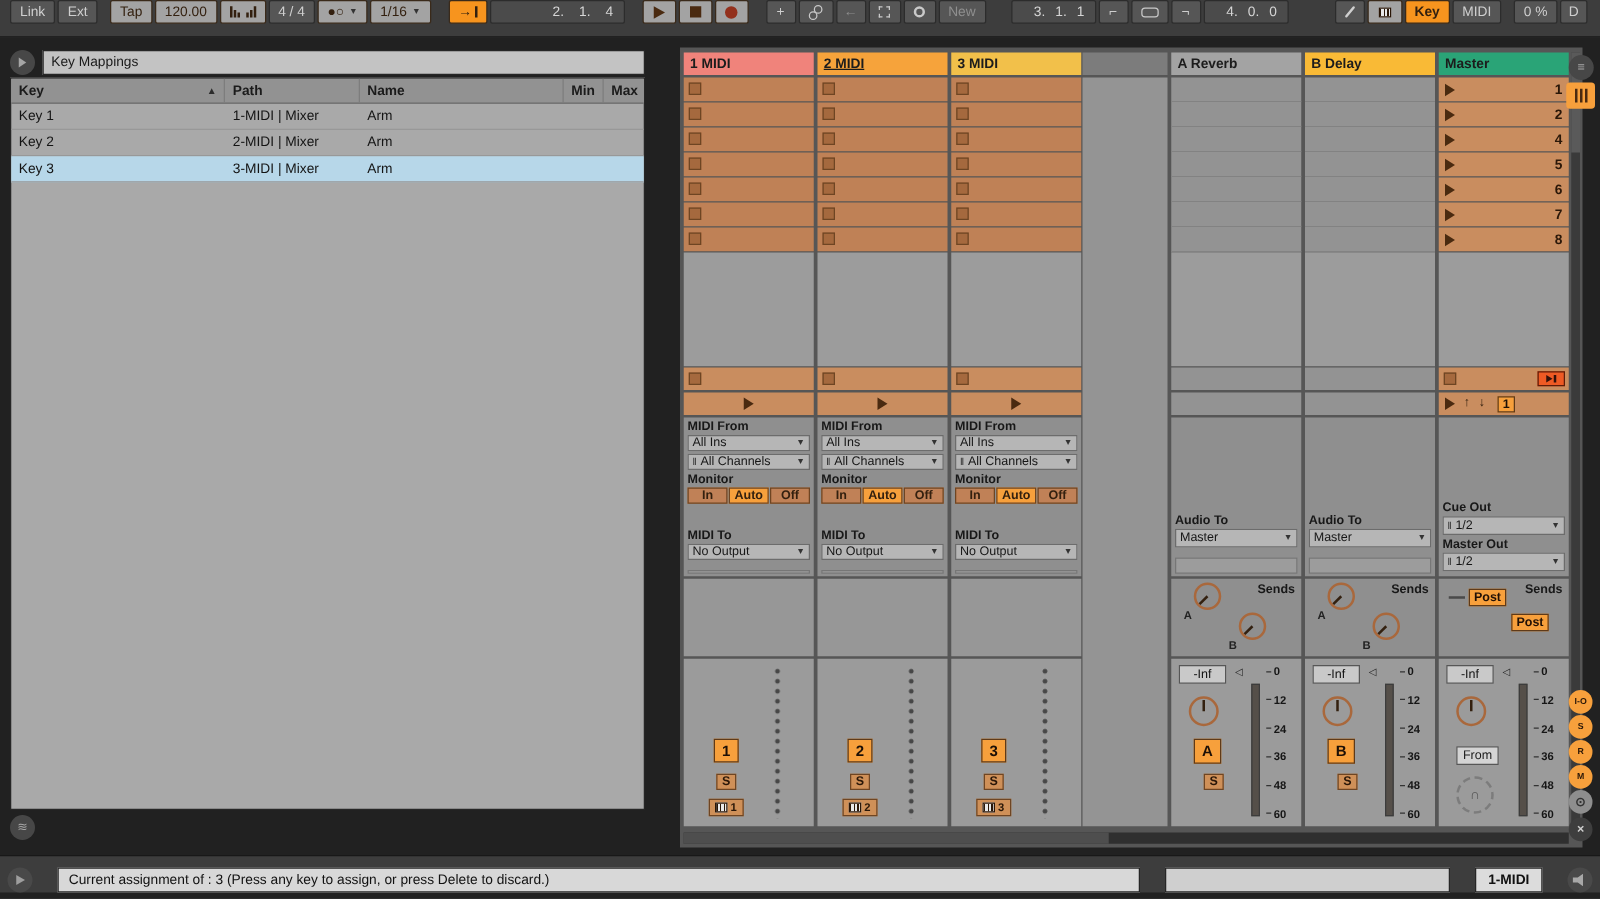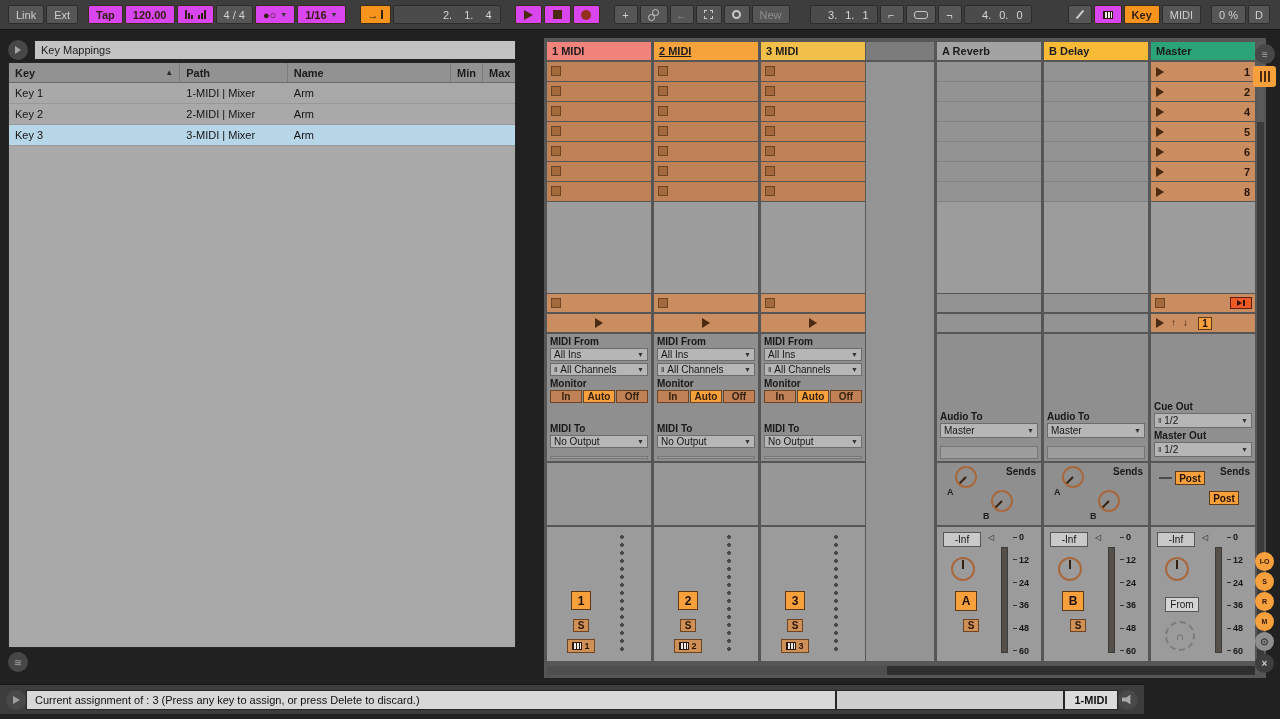--- a/index.html
+++ b/index.html
@@ -1,22 +1,22 @@
 <!DOCTYPE html>
 <html><head>
 <meta charset="utf-8">
 <style>
 *{margin:0;padding:0;box-sizing:border-box}
 html,body{width:1280px;height:719px}
 body{background:#212121;font-family:"Liberation Sans",sans-serif;font-size:11px;color:#ccc;position:relative;overflow:hidden}
 i{font-style:normal}
 
-.toolbar{position:absolute;left:0;top:0;width:1280px;height:30px;background:#3d3d3d;border-bottom:1px solid #181818;display:flex;align-items:center;padding:0 8px}
+.toolbar{position:absolute;left:0;top:0;width:1280px;height:30px;background:#3d3d3d;border-bottom:1px solid #181818;display:flex;padding:0 8px}
 .chip{height:19px;display:flex;align-items:center;justify-content:center;padding:0 7px;background:#565656;border:1px solid #2c2c2c;border-radius:2px;margin-right:2px;color:#cfcfcf;white-space:nowrap}
-.chip.tint{background:#d946ef;color:#33200f;border-color:#3a2a1a;font-weight:bold}
+.chip.tint{background:#a3a3a3;color:#33200f;border-color:#3a2a1a;font-weight:normal}
 .chip.bright{background:#f7941e;color:#33200f;border-color:#3a2a1a;font-weight:bold}
 .chip.disabled{color:#8f8f8f}
 .disp{height:19px;background:#4b4b4b;border:1px solid #2c2c2c;border-radius:2px;margin-right:2px;display:flex;align-items:center;justify-content:flex-end;padding:0 8px;color:#d6d6d6}
 .sp8{width:8px}.sp12{width:12px}.sp18{width:18px}
 .metro-bars{display:flex;align-items:flex-end;gap:1px}
 .metro-bars i{display:block;width:2px;background:#33200f}
 .dd-ar{margin-left:auto;font-size:7px;color:#333;line-height:1}
 .tri-play{width:0;height:0;border-left:9px solid #4a2a10;border-top:5px solid transparent;border-bottom:5px solid transparent}
 .sq-stop{width:9px;height:9px;background:#4a2a10}
 .dot-rec{width:10px;height:10px;border-radius:50%;background:#93301c}
@@ -99,21 +99,21 @@
 .vscroll i{display:block;width:7px;height:80px;background:#5a5a5a}
 .hscroll{position:absolute;left:3px;top:628px;width:708px;height:9px;background:#2f2f2f}
 .hscroll i{display:block;width:340px;height:9px;background:#4e4e4e}
 
 .bars-chip{position:absolute;left:1253px;top:66px;width:23px;height:21px;background:#f7a03c;border-radius:3px;display:flex;align-items:center;justify-content:center;gap:2px}
 .bars-chip i{width:2px;height:11px;background:#4a2a10}
 .rail-toggle{position:absolute;left:1255px;width:19px;height:19px;border-radius:50%;background:#f7a03c;color:#2a1708;font-size:7px;font-weight:bold;display:flex;align-items:center;justify-content:center}
 .rail-toggle.gray{background:#8e8e8e;color:#333;font-size:10px}
 .rail-toggle.dark{background:#3e3e3e;color:#cfcfcf;font-size:10px}
 
-.bbar{position:absolute;left:0;top:684px;width:1144px;height:30px;background:#3d3d3d;border-top:1px solid #181818;display:flex;align-items:center;padding:0 6px;gap:0}
+.bbar{position:absolute;left:0;top:684px;width:1280px;height:30px;background:#3d3d3d;border-top:1px solid #181818;display:flex;align-items:flex-end;padding:0 6px;gap:20px}
 .bcircle{width:20px;height:20px;border-radius:50%;background:#494949;display:flex;align-items:center;justify-content:center;flex:none}
 .status-field{flex:1;height:20px;background:#d8d8d8;border:1px solid #262626;color:#111;display:flex;align-items:center;padding:0 8px;overflow:hidden;white-space:nowrap}
 .mini-field{width:228px;height:20px;background:#cfcfcf;border:1px solid #262626;flex:none}
 .track-chip{width:54px;height:20px;background:#dcdcdc;border:1px solid #262626;color:#111;display:flex;align-items:center;justify-content:center;font-weight:bold;flex:none}
 .spk-shape{width:12px;height:10px;background:#a8a8a8;clip-path:polygon(0 30%,35% 30%,70% 0,70% 100%,35% 70%,0 70%)}
 .tri-light{width:0;height:0;border-left:7px solid #9e9e9e;border-top:4px solid transparent;border-bottom:4px solid transparent}
 </style>
 </head>
 <body>
 

